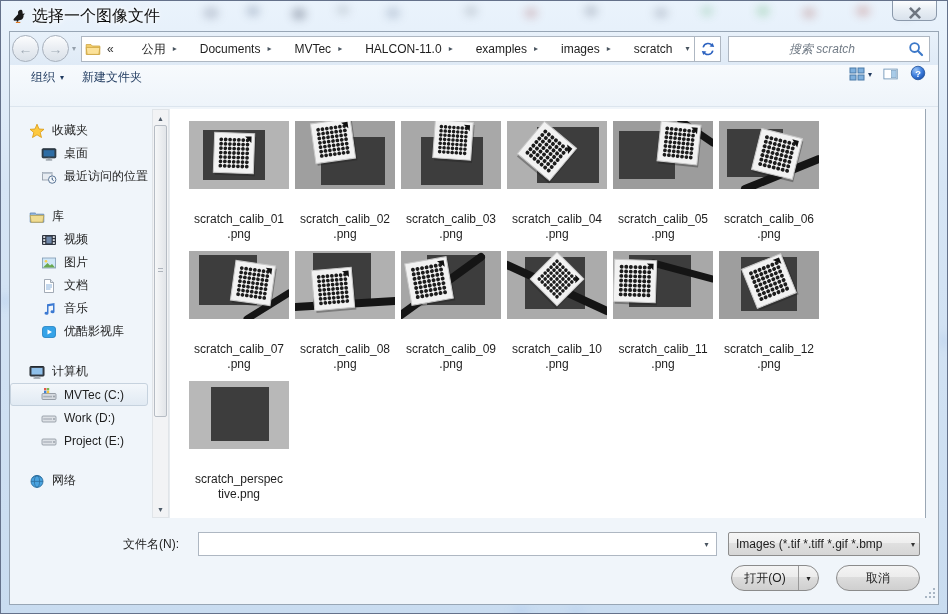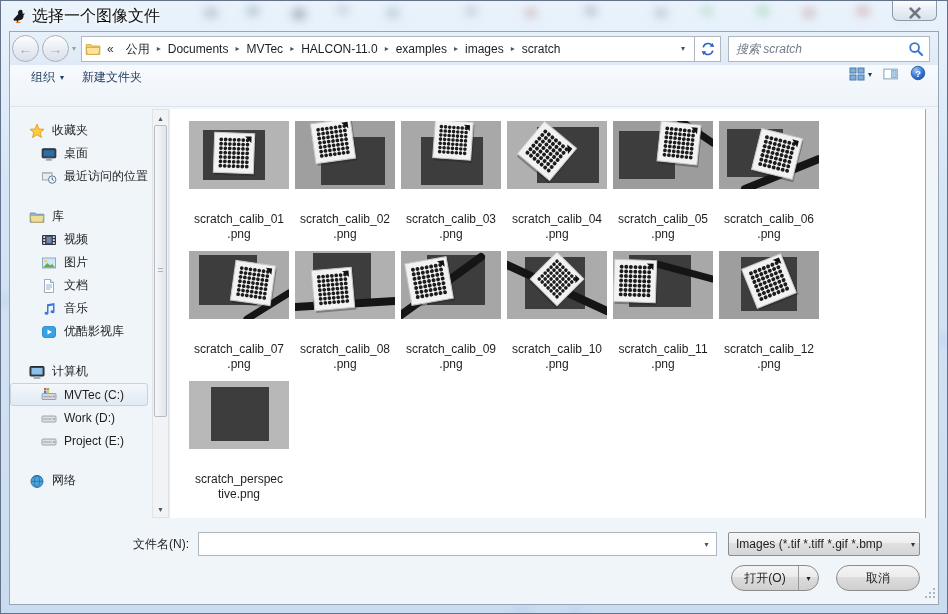--- a/index.html
+++ b/index.html
@@ -42,29 +42,29 @@
   .navrow{height:33px;display:flex;align-items:center;padding:0 8px 0 2px;background:linear-gradient(#e8f1fa,#dfeaf6);}
   .navbtn{width:27px;height:27px;border-radius:50%;flex:0 0 27px;
     background:linear-gradient(#fcfdfe,#eaeef3 48%,#dae1e9);border:1px solid #a7b0bc;
     color:#a2acb7;font-size:14px;line-height:1;display:flex;align-items:center;justify-content:center;}
   .navbtn.fwd{margin-left:3px;}
   .nav-chevron{color:#95a0ac;font-size:8px;padding:0 5px 0 3px;}
   .addressbar{flex:1;height:26px;background:#fff;border:1px solid #aeb7c2;display:flex;
     align-items:center;padding:0 3px 0 3px;gap:1px;min-width:0;}
   .crumb-overflow{padding:0 5px;color:#333;}
   .crumbs{display:flex;align-items:center;}
-  .crumb{padding:0 6px;height:24px;line-height:24px;white-space:nowrap;}
+  .crumb{padding:0 6px;height:24px;line-height:24px;white-space:nowrap;margin-left:16px;}
   .crumb-sep{color:#49545f;font-size:8px;padding:0 1px;}
   .addr-caret{margin-left:auto;color:#49545f;font-size:8px;padding:0 6px;}
   .refresh-btn{width:26px;height:26px;background:#fff;border:1px solid #aeb7c2;border-left:none;
     display:flex;align-items:center;justify-content:center;}
   .searchbox{width:202px;height:26px;flex:0 0 202px;background:#fff;border:1px solid #aeb7c2;
     margin-left:7px;display:flex;align-items:center;padding:0 5px 0 7px;}
   .search-input{flex:1;border:none;outline:none;height:20px;font:italic 12px "Liberation Sans",sans-serif;
-    color:#a21caf;background:transparent;min-width:0;}
+    color:#a21caf;background:transparent;min-width:0;text-align:center;}
   .search-input::placeholder{font-style:italic;color:#707a85;opacity:1;}
 
   
   .toolbar{height:42px;display:flex;align-items:flex-start;padding:0 12px 0 12px;
     background:linear-gradient(#f7fafd,#eef4fa);border-bottom:1px solid #dce5ee;}
   .tb-btn{color:#1f3a5f;padding:4px 9px;display:flex;gap:5px;align-items:center;white-space:nowrap;}
   .tb-caret{font-size:8px;color:#1f3a5f;}
   .tb-right{margin-left:auto;display:flex;align-items:center;gap:11px;}
   .tb-iconbtn{display:flex;align-items:center;gap:3px;}
 
@@ -92,21 +92,21 @@
     margin-right:12px;display:flex;flex-wrap:wrap;align-content:flex-start;
     padding:12px 0 0 16px;overflow:hidden;}
   .tile{width:106px;margin-bottom:9px;display:flex;flex-direction:column;align-items:center;gap:20px;}
   .thumb{width:100px;height:68px;}
   .thumb svg{display:block;}
   .tlabel{text-align:center;line-height:15px;margin-top:3px;}
 
   
   .footer{height:86px;flex:0 0 86px;position:relative;padding:14px 18px 0 10px;}
   .frow1{display:flex;align-items:center;}
-  .fn-label{width:178px;flex:0 0 178px;text-align:right;padding-right:9px;}
+  .fn-label{width:178px;flex:0 0 178px;text-align:right;padding-right:19px;}
   .fn-combo{flex:1;height:24px;background:#fff;border:1px solid #aeb7c2;display:flex;align-items:center;}
   .fn-input{flex:1;border:none;outline:none;height:20px;font:inherit;padding:0 5px;min-width:0;}
   .fn-caret{width:19px;height:100%;display:flex;align-items:center;justify-content:center;
     color:#49545f;font-size:8px;}
   .ft-select{width:192px;flex:0 0 192px;height:24px;margin-left:11px;border:1px solid #8d8d8d;border-radius:2px;
     background:linear-gradient(#f6f6f6,#eeeeee 45%,#e0e0e0 46%,#d6d6d6);display:flex;align-items:center;
     padding:0 4px 0 7px;white-space:nowrap;overflow:hidden;}
   .ft-text{flex:1;overflow:hidden;}
   .ft-caret{color:#333;font-size:8px;padding-left:2px;}
   .frow2{display:flex;justify-content:flex-end;margin-top:9px;gap:17px;}

